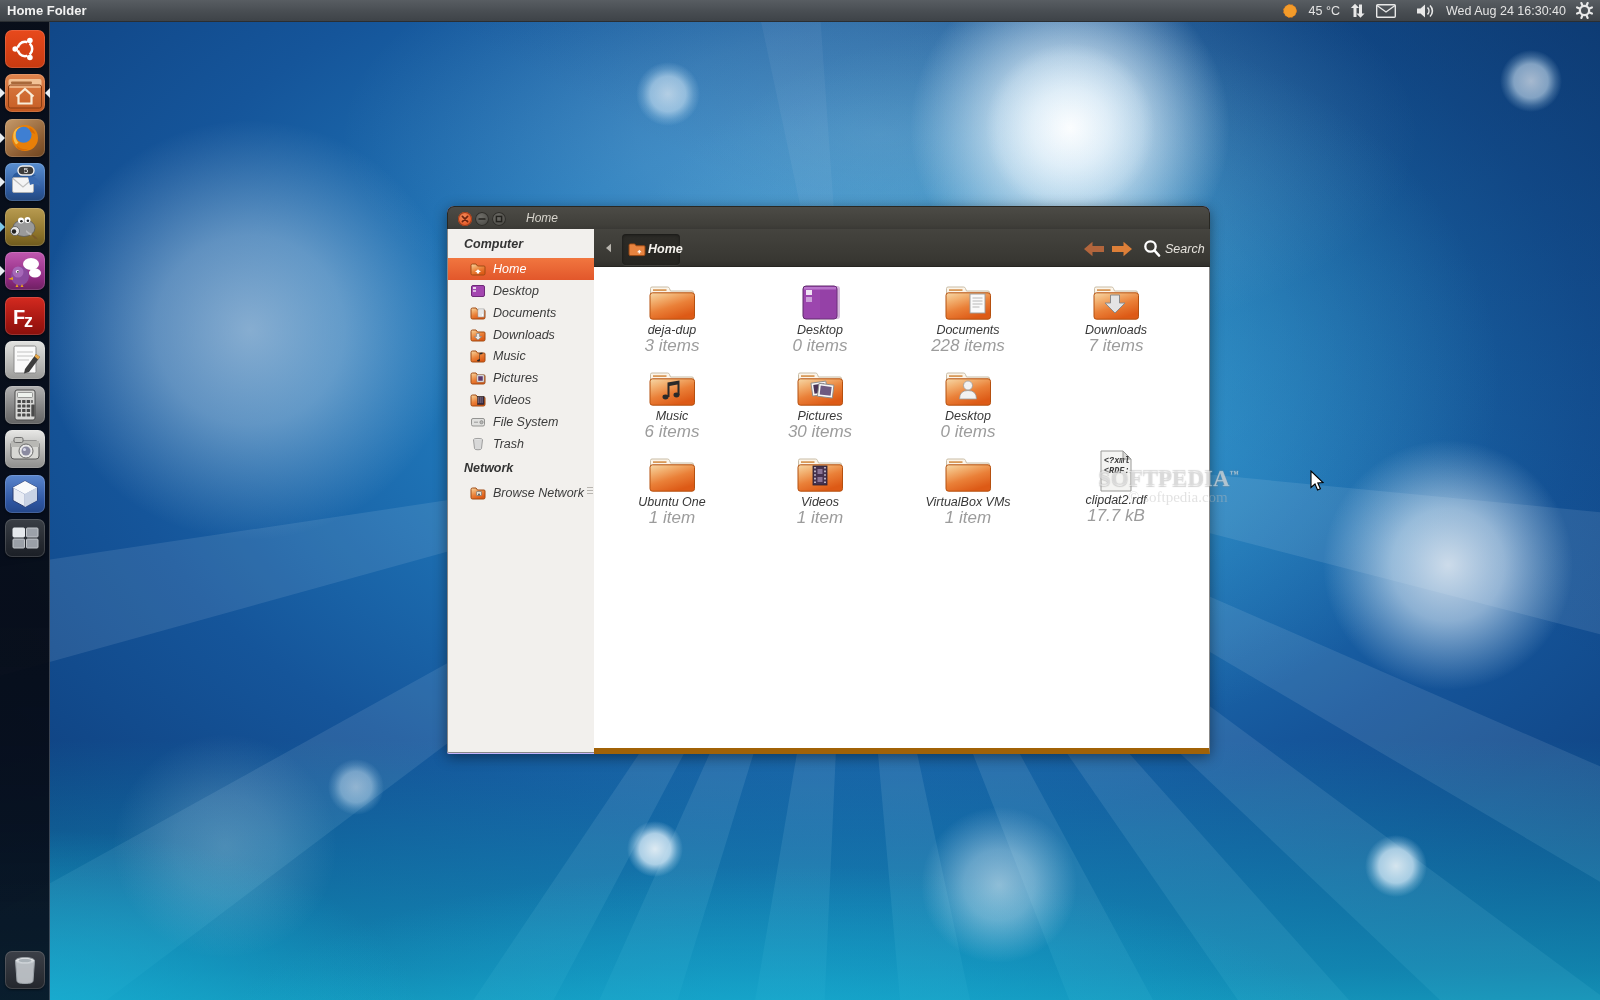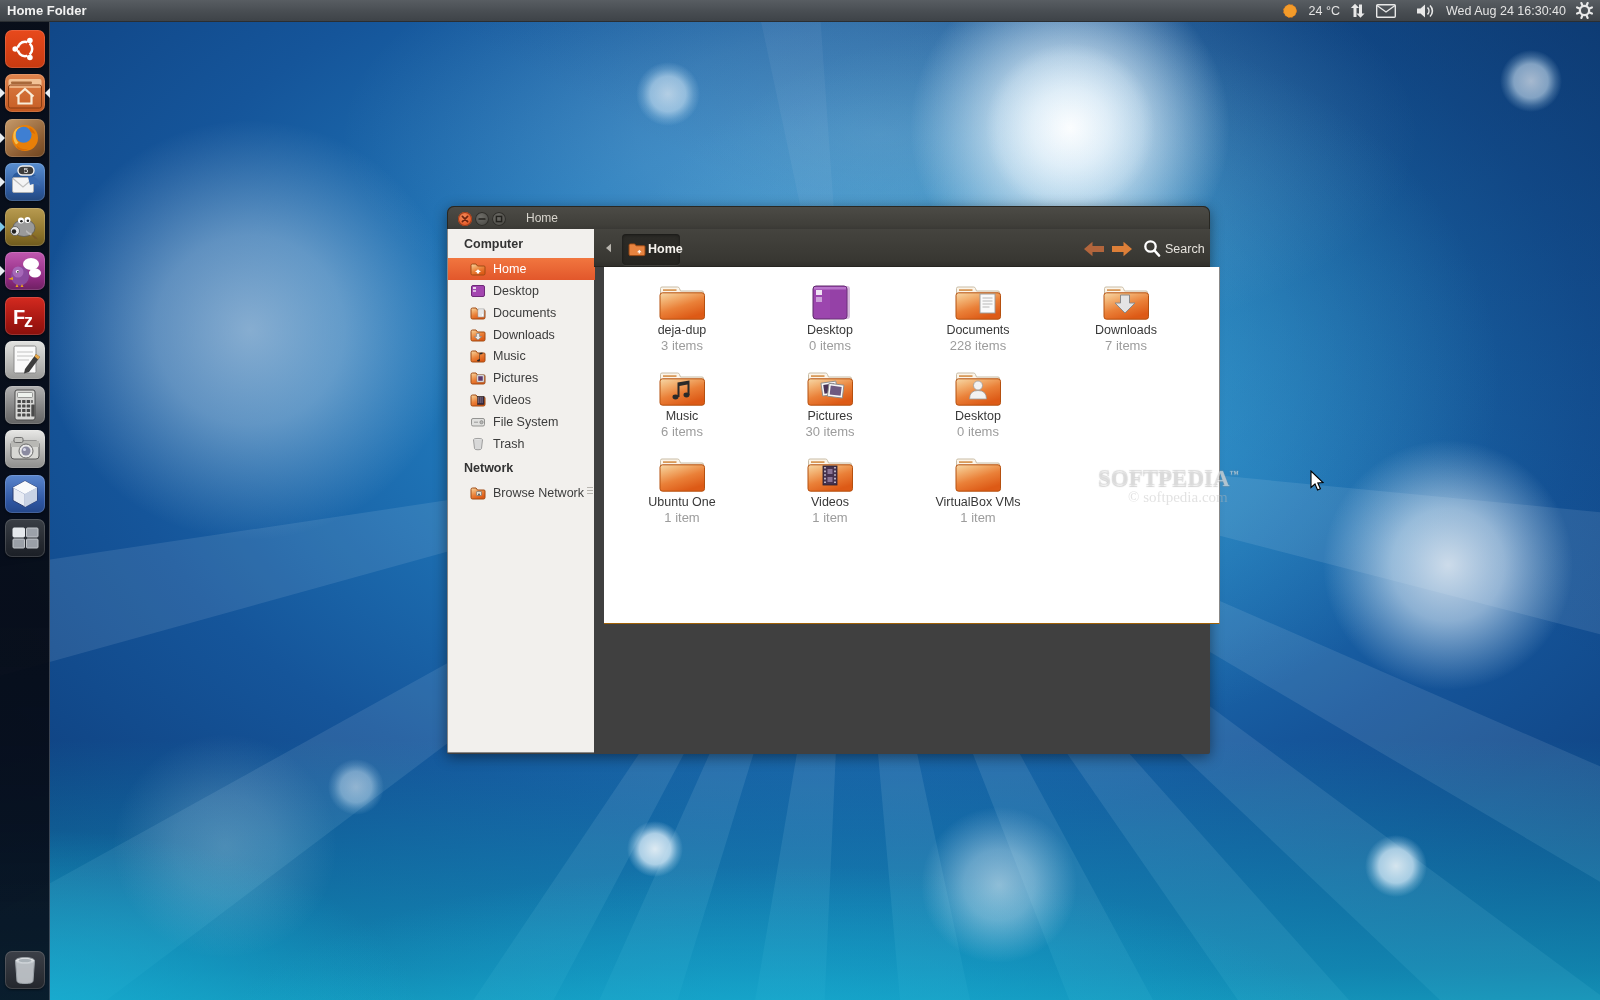--- a/index.html
+++ b/index.html
@@ -21,42 +21,42 @@
   background:linear-gradient(180deg, rgba(8,12,22,0.96), rgba(6,10,20,0.94) 60%, rgba(8,14,28,0.90));
   border-right:1px solid rgba(160,170,180,0.35); z-index:40; }
 .tile { position:absolute; left:5px; width:40px; height:38px; border-radius:7px;
   box-shadow:0 1px 2px rgba(0,0,0,0.5), inset 0 0 0 1px rgba(255,255,255,0.14); overflow:hidden; }
 .larrow { position:absolute; left:0; width:0; height:0; border-top:5px solid transparent; border-bottom:5px solid transparent; border-left:5px solid #e8eef2; }
 .rarrow { position:absolute; left:45px; width:0; height:0; border-top:5px solid transparent; border-bottom:5px solid transparent; border-right:5px solid #e8eef2; }
 
 
 #win { position:absolute; left:447px; top:206px; width:763px; height:548px;
   border-radius:7px 7px 2px 2px; box-shadow:0 3px 14px rgba(0,0,0,0.45); z-index:30;
-  background:#404040; }
+  background:#c4b5fd;font-style:italic; }
 #titlebar { position:absolute; left:0; top:0; width:763px; height:23px;
   background:linear-gradient(#4c4b46, #403f3a 80%, #3a3935);
   border-radius:7px 7px 0 0; border:1px solid #282722; border-bottom:none; }
 #titlebar .wbtn { position:absolute; top:4.5px; width:14px; height:14px; border-radius:50%; }
 #titlebar .title { position:absolute; left:78px; top:4px; color:#d8d5cd; font-size:12px; }
 #toolbar { position:absolute; left:147px; top:23px; width:616px; height:38px;
   background:linear-gradient(#45443f, #383732 85%, #31302c); border-bottom:1px solid #262521; }
 #sidebar { position:absolute; left:0; top:23px; width:147px; height:524px;
   background:#f2f0ed; border-left:1px solid #888; border-bottom:1px solid #888; border-radius:0 0 0 2px; }
-#content { position:absolute; left:157px; top:61px; width:616px; height:357px;
-  background:#fff; border-right:1px solid #888; border-bottom:1px solid #a16207; }
+#content { position:absolute; left:147px; top:61px; width:616px; height:487px;
+  background:#fff; border-right:1px solid #888; border-bottom:6px solid #a16207; }
 .srow { position:absolute; left:0; width:147px; height:22px; display:flex; align-items:center; font-size:12.5px; color:#3c3c3c; }
 .srow .sic { margin-left:22px; margin-right:7px; width:16px; height:16px; flex:none; }
 .shead { position:absolute; left:16px; font-weight:bold; font-size:12.5px; color:#333; }
 .sel { background:linear-gradient(#f1763f, #e2572b); color:#fff; }
 
 
 .gitem { position:absolute; width:120px; text-align:center; }
 .gitem .gic { display:block; margin:0 auto; }
 .gname { font-size:12.5px; color:#383838; margin-top:1px; line-height:15px; }
-.gcount { font-size:13px; color:#9c9c9c; line-height:16px; }
+.gcount { font-size:17px; color:#9c9c9c; line-height:16px; }
 
 
 #wm1 { position:absolute; left:1098px; top:466px; width:150px; font-family:"Liberation Serif",serif; font-weight:bold;
   font-size:23px; color:rgba(245,245,245,0.5); text-shadow:0 1px 1px rgba(150,150,150,0.42), 0 -1px 1px rgba(150,150,150,0.35); z-index:45; }
 #wm2 { position:absolute; left:1128px; top:489px; font-family:"Liberation Serif",serif;
   font-size:15px; color:rgba(185,185,185,0.42); text-shadow:none; z-index:45; }
 
 #cursor { position:absolute; left:1310px; top:470px; z-index:60; }
 </style>
 </head>
@@ -138,21 +138,21 @@
   <circle cx="1396" cy="866" r="31" fill="url(#dot)" opacity="0.9"></circle>
 </svg>
 
 <div id="panel">
   <span class="ptitle">Home Folder</span>
   <div class="pright">
     <svg width="18" height="18" viewBox="0 0 18 18">
           <circle cx="9" cy="9" r="6.5" fill="#f39b2a"></circle>
           <circle cx="9" cy="9" r="6.5" fill="none" stroke="#e07b1a" stroke-width="1" stroke-dasharray="1.5 2"></circle>
         </svg>
-    <span>24 °C</span>
+    <span>45 °C</span>
     <svg width="16" height="16" viewBox="0 0 16 16" fill="#e8e8e8">
           <path d="M5 14 L5 5 L2.4 5 L6.5 0.8 L10.6 5 L8 5 L8 14 Z" transform="translate(-1.5,0)"></path>
           <path d="M8.5 2 L8.5 11 L5.9 11 L10 15.2 L14.1 11 L11.5 11 L11.5 2 Z" transform="translate(0.5,-0.5)"></path>
         </svg>
     <svg width="20" height="14" viewBox="0 0 20 14">
           <rect x="0.7" y="0.7" width="18.6" height="12.6" rx="1" fill="none" stroke="#e8e8e8" stroke-width="1.4"></rect>
           <path d="M1 1.5 L10 8 L19 1.5" fill="none" stroke="#e8e8e8" stroke-width="1.4"></path>
         </svg>
     <span style="width:0px"></span>
     <svg width="20" height="16" viewBox="0 0 20 16" fill="#e8e8e8">
@@ -560,20 +560,30 @@
       <div class="gname">Videos</div>
           <div class="gcount">1 item</div>
     </div>
     <div class="gitem" style="left:314px; top:189px;">
       <svg class="gic" width="48" height="38">
             <use href="#folder"></use>
           </svg>
       <div class="gname">VirtualBox VMs</div>
           <div class="gcount">1 item</div>
     </div>
+    <div class="gitem" style="left:462px; top:183px;">
+      <svg class="gic" width="38" height="42" viewBox="0 0 38 42">
+            <path d="M4 1 L26 1 L34 9 L34 41 L4 41 Z" fill="#f4f4f2" stroke="#9a9a98" stroke-width="1"></path>
+            <path d="M26 1 L26 9 L34 9 Z" fill="#d8d8d6" stroke="#9a9a98" stroke-width="1"></path>
+            <text x="7" y="13" font-family="Liberation Mono" font-size="8.5" font-weight="bold" fill="#3a3a3a">&lt;?xml</text>
+            <text x="7" y="23" font-family="Liberation Mono" font-size="8.5" font-weight="bold" fill="#3a3a3a">&lt;RDF:</text>
+          </svg>
+      <div class="gname">clipdat2.rdf</div>
+          <div class="gcount">17.7 kB</div>
+    </div>
   </div>
 </div>
 
 <div id="wm1">SOFTPEDIA<span style="font-size:9px;vertical-align:9px">™</span></div>
 <div id="wm2">© softpedia.com</div>
 
 <svg id="cursor" width="16" height="24" viewBox="0 0 16 24">
       <path d="M1 1 L1 17.5 L5 14 L7.6 20 L10.4 18.8 L7.8 13 L13 12.6 Z" fill="#fff" stroke="#000" stroke-width="1.1"></path>
     </svg>
 </div>

